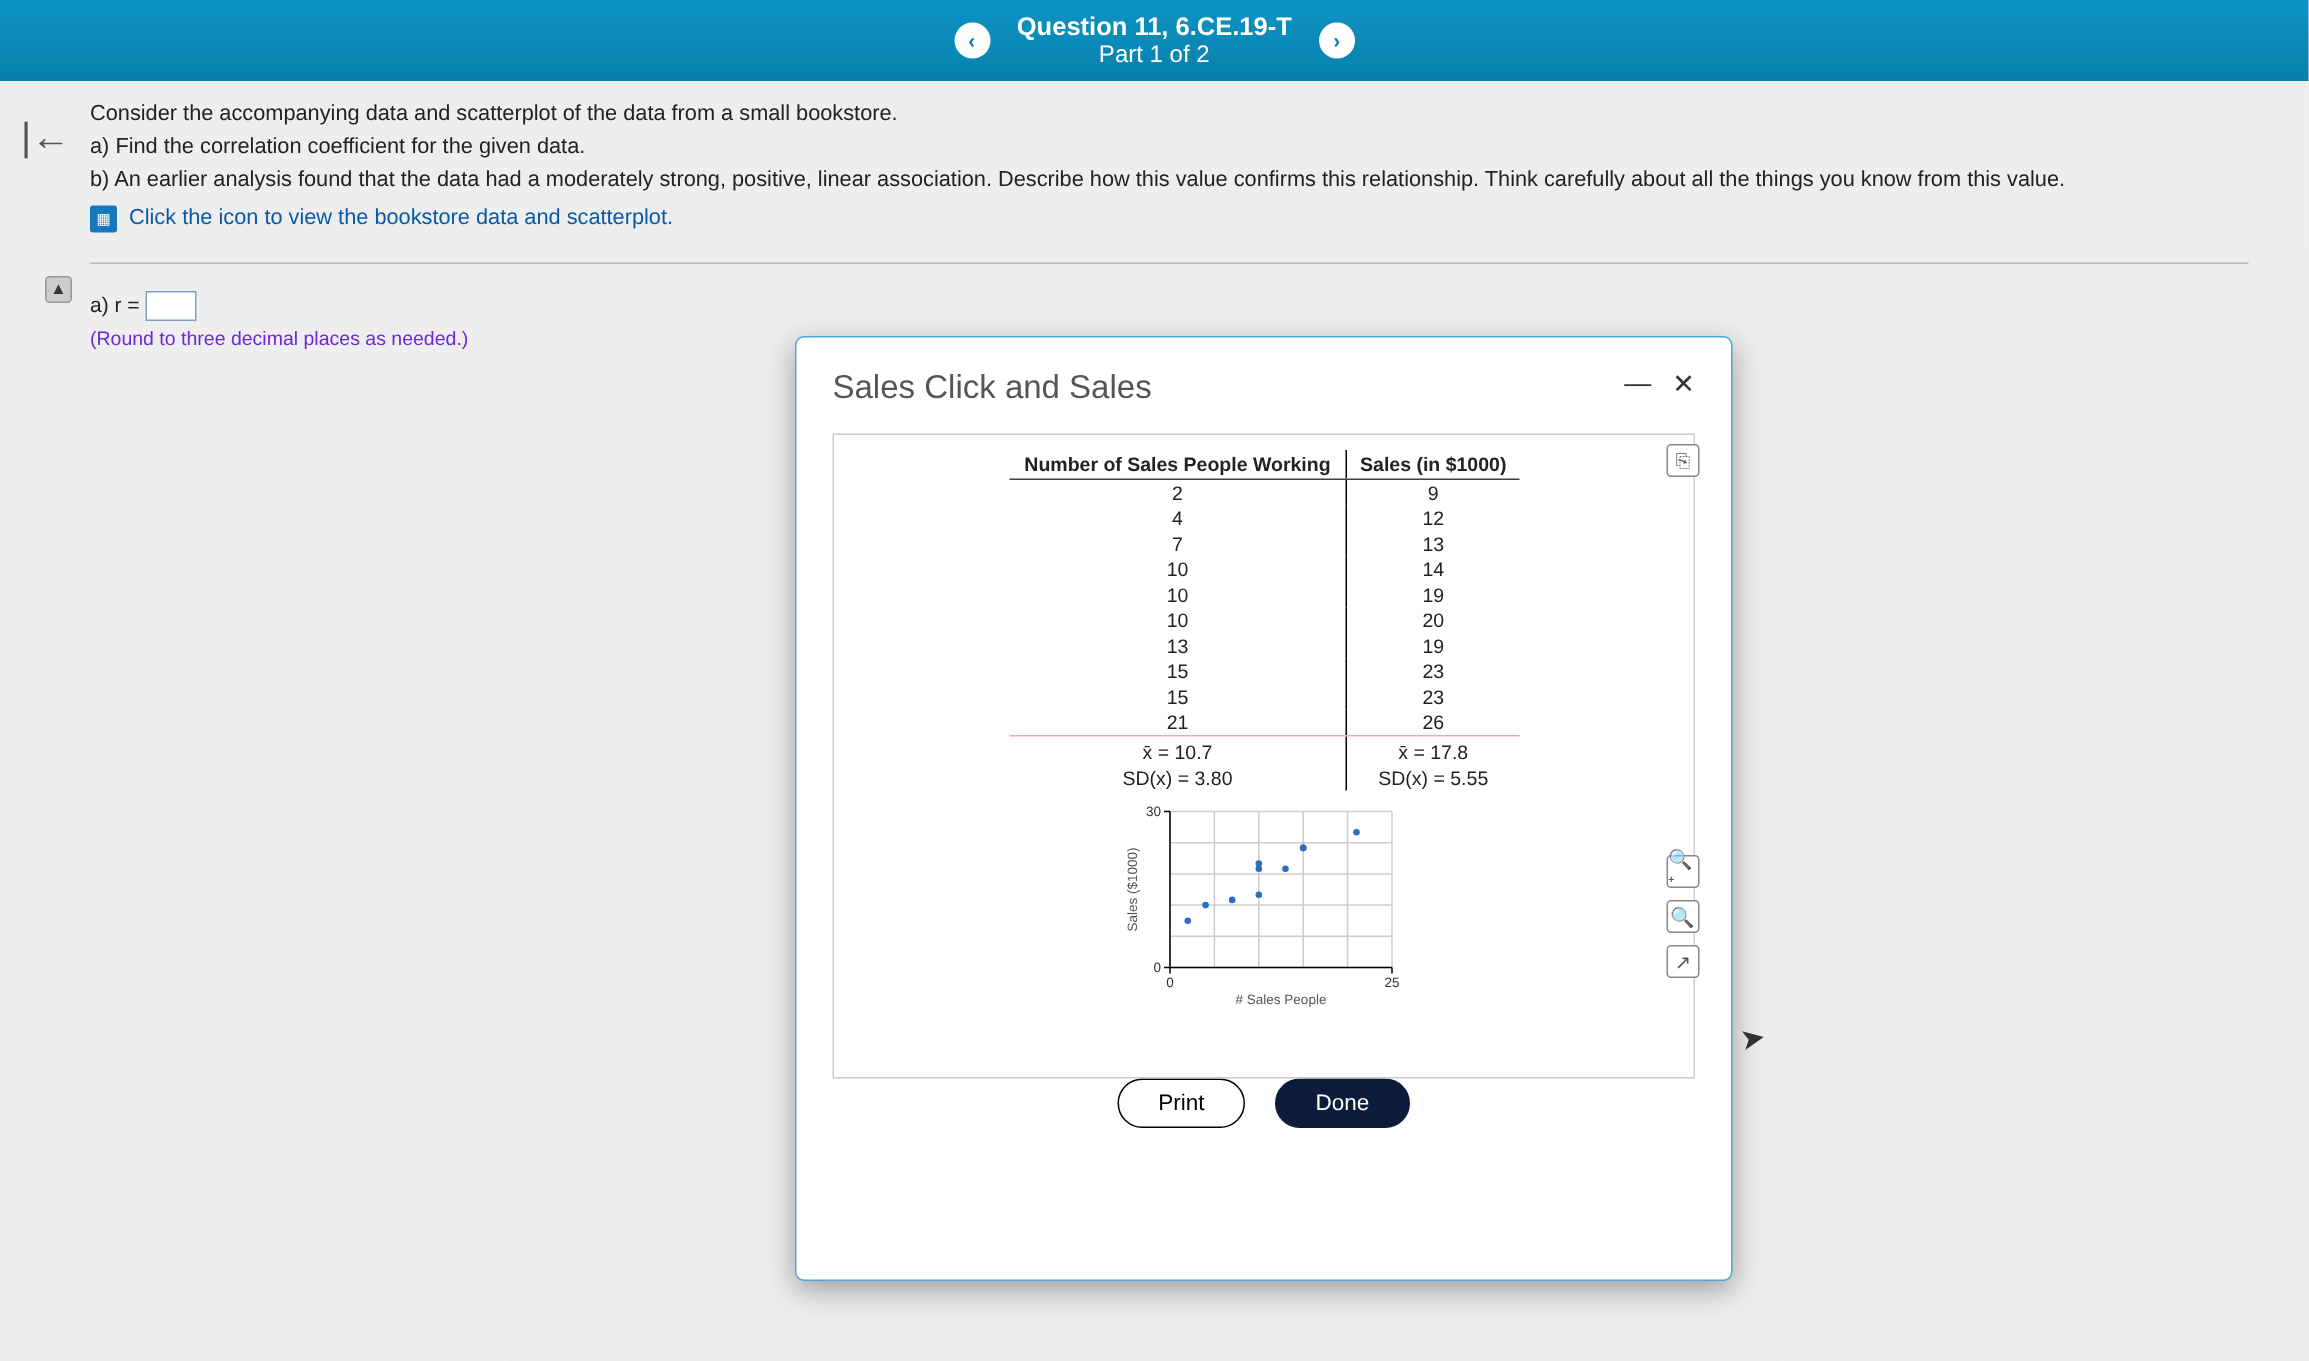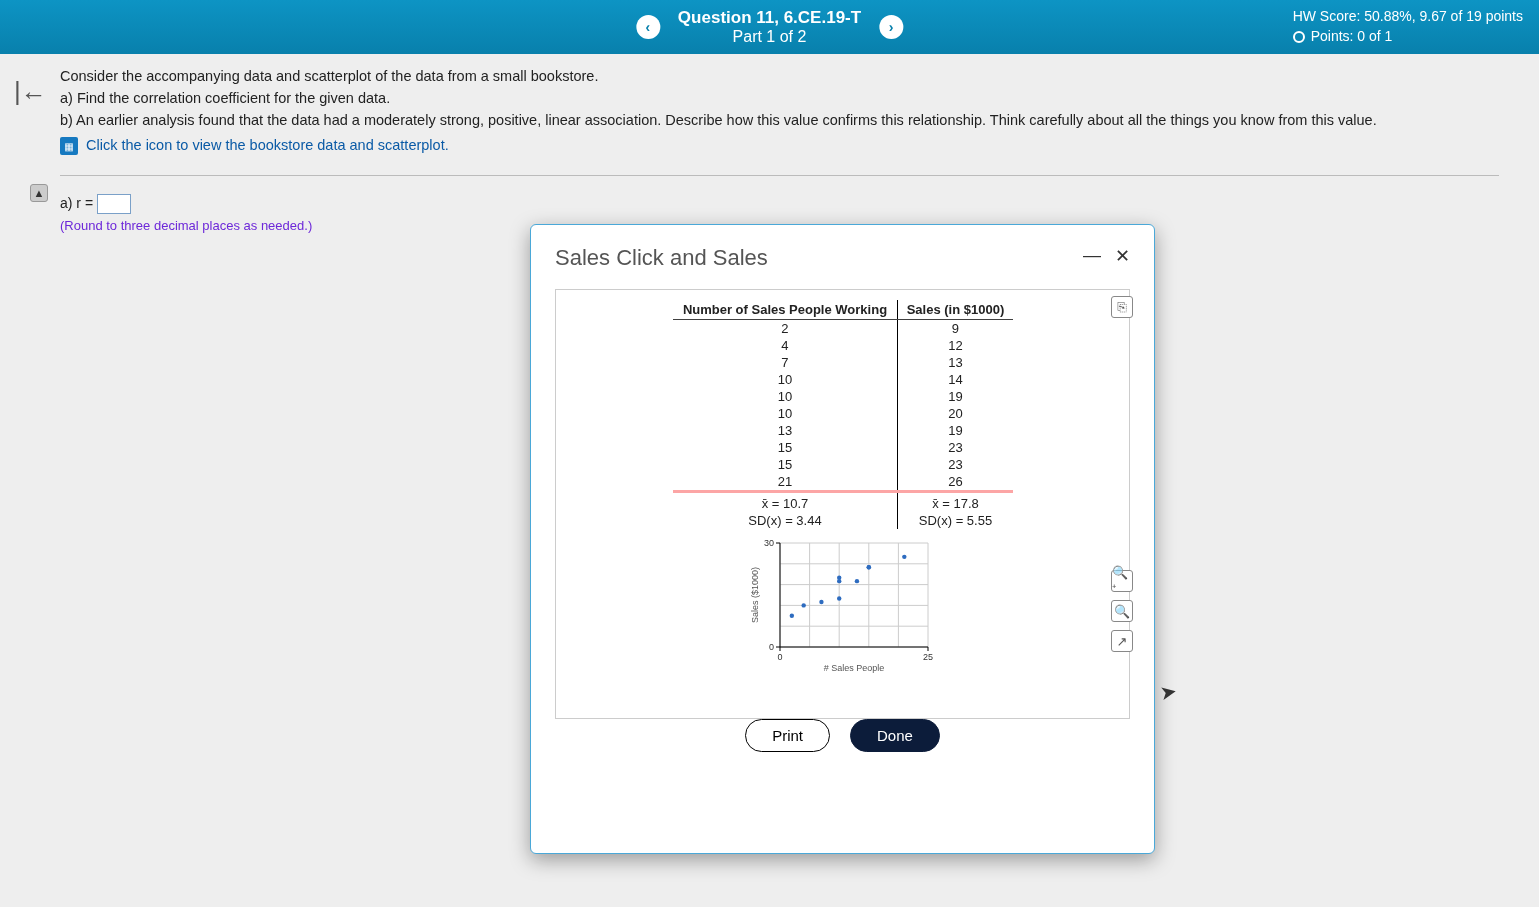--- a/index.html
+++ b/index.html
@@ -124,21 +124,21 @@
     display:flex;align-items:center;justify-content:center;
     font-size:13px;color:#555;background:#fff;cursor:pointer;
   }
   
   table.data {
     margin:0 auto; border-collapse:collapse; font-size:13px;color:#222;
     width:340px;
   }
   table.data th { font-weight:bold;padding:2px 6px;border-bottom:1px solid #404040;}
   table.data td { text-align:center;padding:1px 6px;}
-  table.data tr.last td { border-bottom:3px solid #fca5a5;}
+  table.data tr.last td { border-bottom:1px solid #fca5a5;}
   table.data tr.stats td { padding-top:3px;}
   
   .scatter-wrap { text-align:center; margin-top:6px;}
   svg.scatter { background:#fff;}
   .axis { stroke:#000; stroke-width:1;}
   .grid { stroke:#ccc; stroke-width:1;}
   .pt { fill:#2e6cc0;}
   .axlbl { font-size:9px; fill:#555;}
   .ticklbl { font-size:9px; fill:#333;}
   
@@ -165,27 +165,20 @@
 <body>
 
 <div class="topbar">
   <div class="nav-center">
     <div class="nav-arrow">‹</div>
     <div class="q-title">
       <div class="main">Question 11, 6.CE.19-T</div>
       <div class="sub">Part 1 of 2</div>
     </div>
     <div class="nav-arrow">›</div>
-  </div>
-  <div class="score-block">
-    <div>HW Score: 50.88%, 9.67 of 19 points</div>
-    <div class="line2">
-      <span class="radio-empty"></span>
-      <span>Points: 0 of 1</span>
-    </div>
   </div>
 </div>
 
 <div class="content">
   <div class="back-btn">|←</div>
   <div class="caret-up">▲</div>
 
   <div class="question-text">
     <div>Consider the accompanying data and scatterplot of the data from a small bookstore.</div>
     <div>a) Find the correlation coefficient for the given data.</div>
@@ -273,21 +266,21 @@
               <td>21</td>
               <td>26</td>
             </tr>
           </tbody>
         <tbody>
           <tr class="stats">
             <td>x̄ = 10.7</td>
             <td>x̄ = 17.8</td>
           </tr>
           <tr>
-            <td>SD(x) = 3.44</td>
+            <td>SD(x) = 3.80</td>
             <td>SD(x) = 5.55</td>
           </tr>
         </tbody>
       </table>
 
       <div class="scatter-wrap">
         <svg class="scatter" id="scatter-svg" width="190" height="140">
             <line x1="32" y1="8" x2="32" y2="112" class="grid"></line>
             <line x1="32" y1="8" x2="180" y2="8" class="grid"></line>
             <line x1="61.6" y1="8" x2="61.6" y2="112" class="grid"></line>

